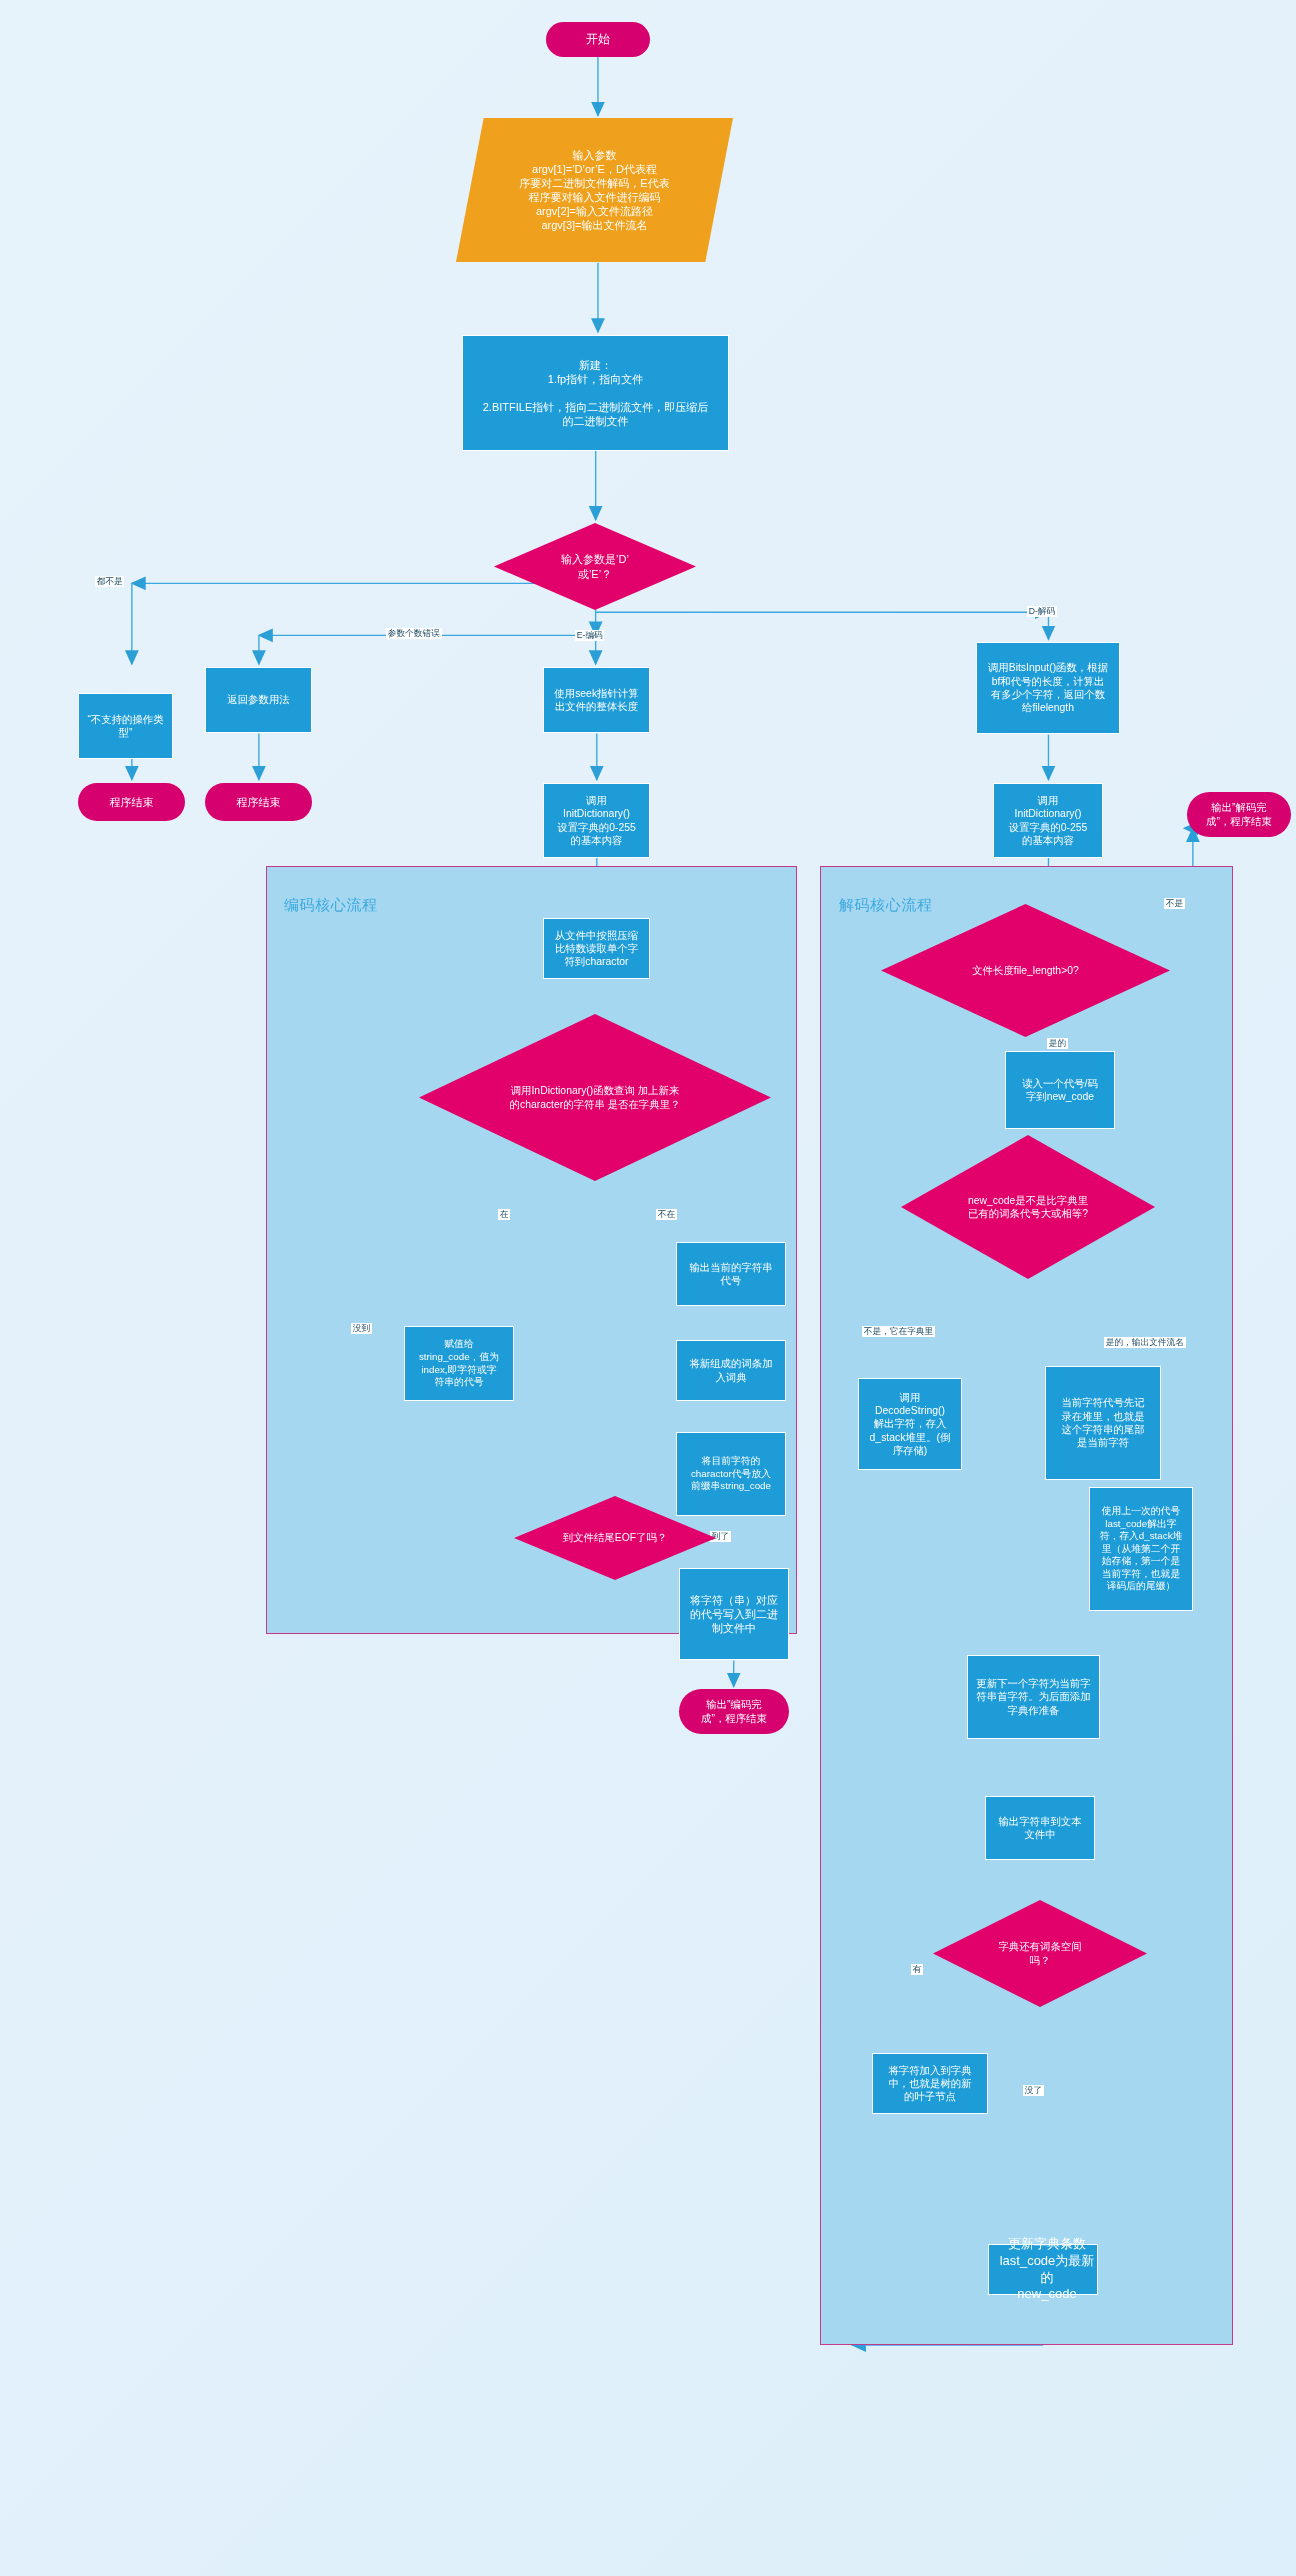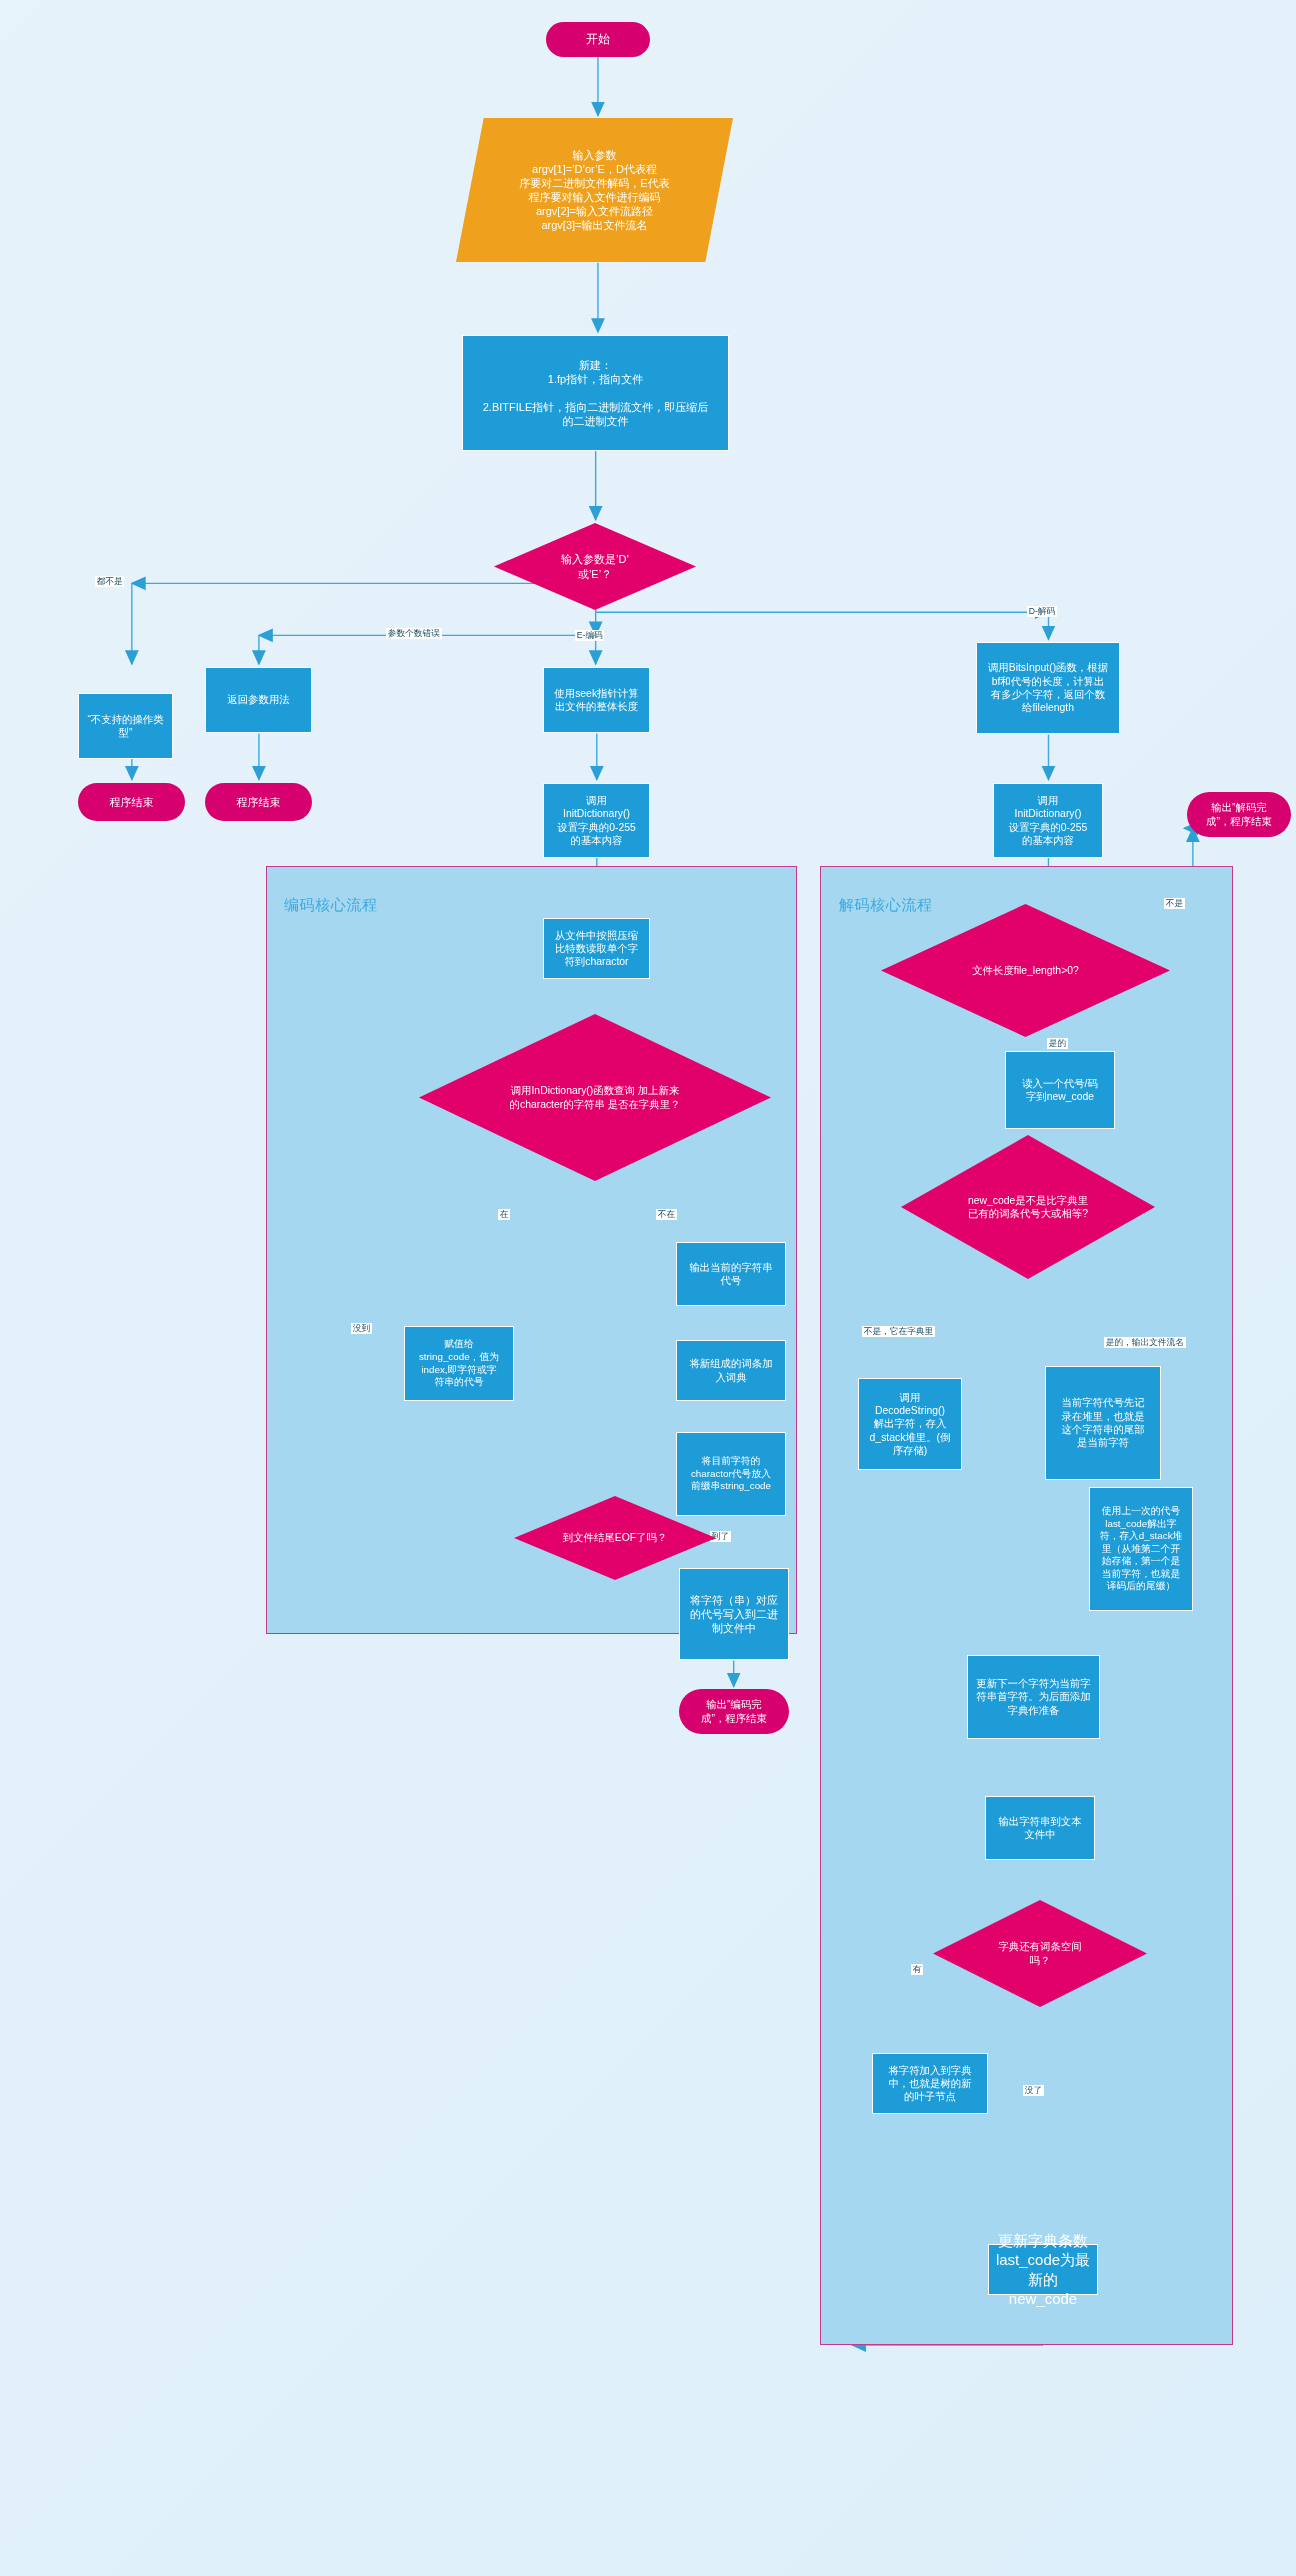--- a/index.html
+++ b/index.html
@@ -58,21 +58,21 @@
   .n-flen{left:881px;top:904px;width:289px;height:133px;font-size:10.4px;}
   .n-readcode{left:1005px;top:1051px;width:110px;height:78px;font-size:10.4px;}
   .n-cmp{left:901px;top:1135px;width:254px;height:144px;font-size:10.4px;}
   .n-decstr{left:858px;top:1378px;width:104px;height:92px;font-size:10.4px;}
   .n-recstack{left:1045px;top:1366px;width:116px;height:114px;font-size:10.4px;}
   .n-lastcode{left:1089px;top:1487px;width:104px;height:124px;font-size:9.8px;}
   .n-upnext{left:967px;top:1655px;width:133px;height:84px;font-size:10.4px;}
   .n-outstr{left:985px;top:1796px;width:110px;height:64px;font-size:10.4px;}
   .n-space{left:933px;top:1900px;width:214px;height:107px;font-size:10.4px;}
   .n-addchar{left:872px;top:2053px;width:116px;height:61px;font-size:10.4px;}
-  .n-updlc{left:988px;top:2244px;width:110px;height:51px;font-size:15px;}
+  .n-updlc{left:988px;top:2244px;width:110px;height:51px;font-size:13px;padding-left:8px;}
 </style>
 </head>
 <body>
 
 <div id="stage">
 
   <svg class="wires" viewBox="0 0 2245 4460">
     <defs>
       <marker id="ar" markerWidth="12" markerHeight="12" refX="10" refY="6" orient="auto">
         <path d="M0,1 L11,6 L0,11 z" fill="#2b9fd6"></path>

